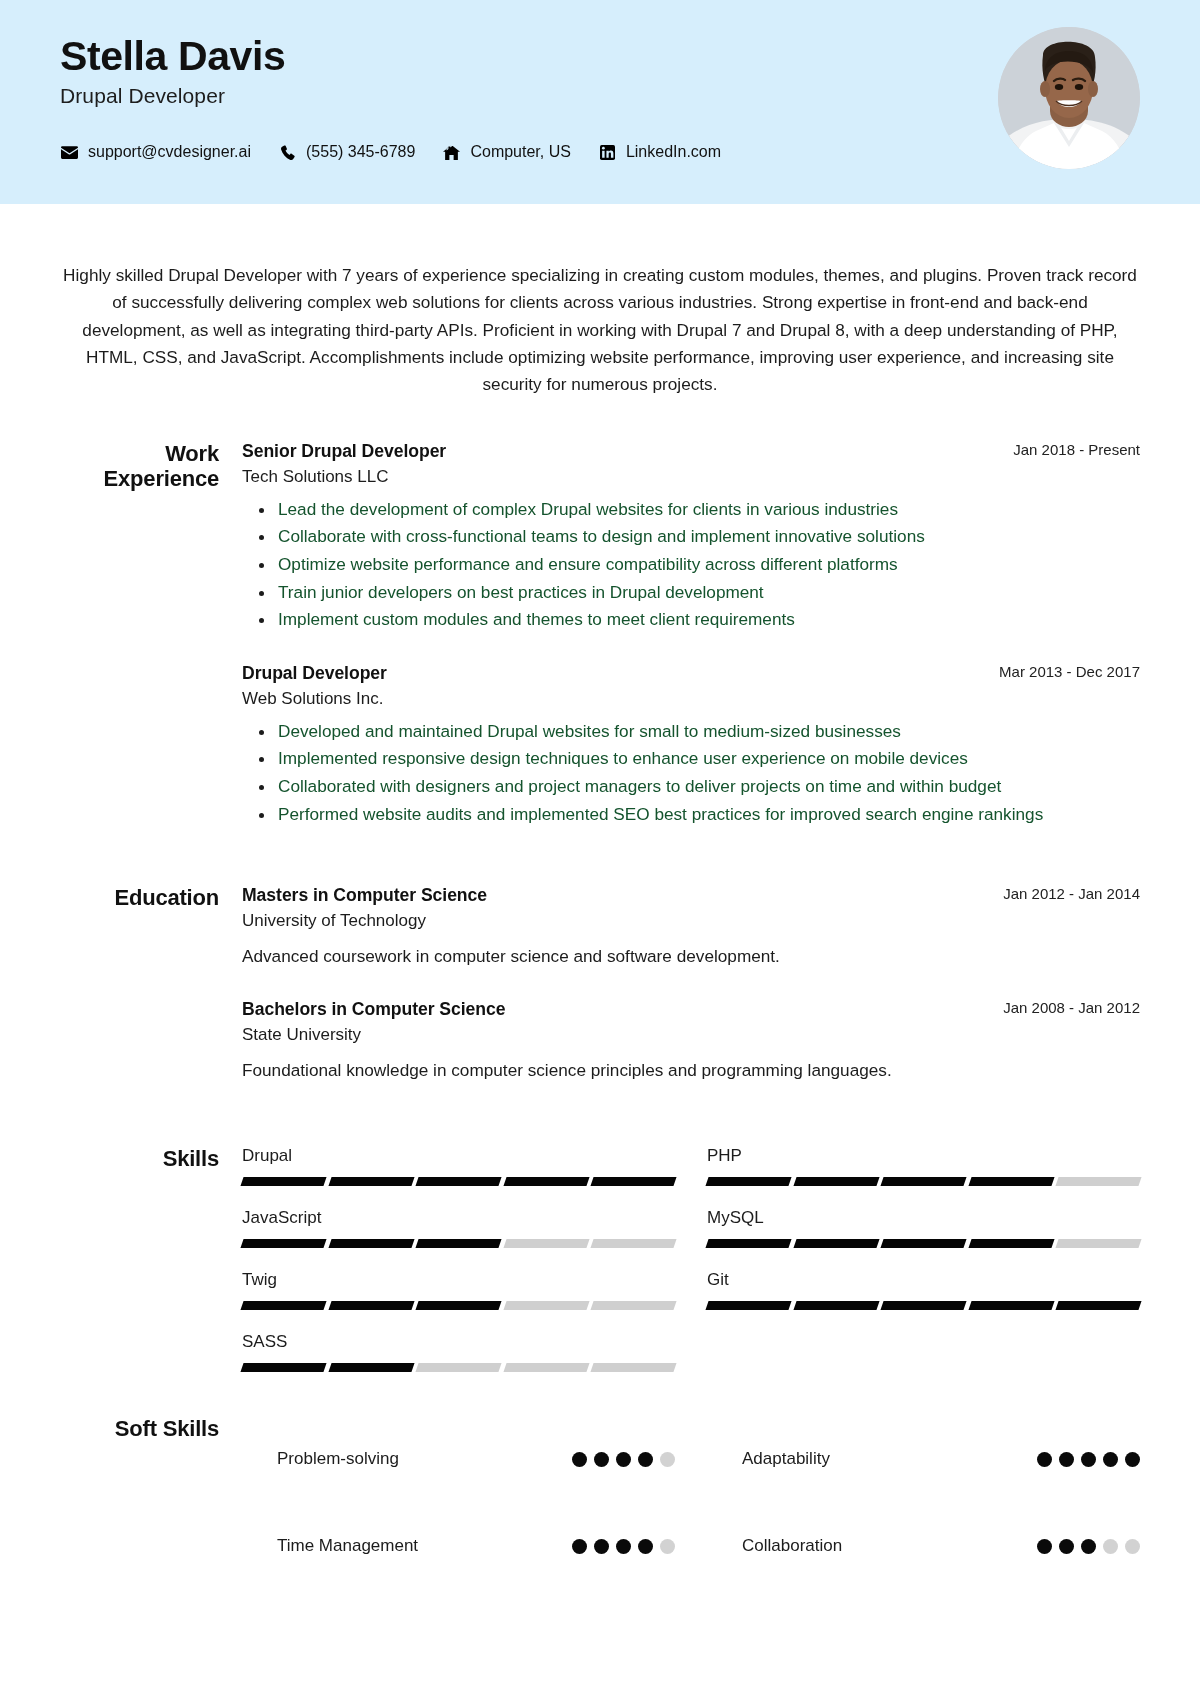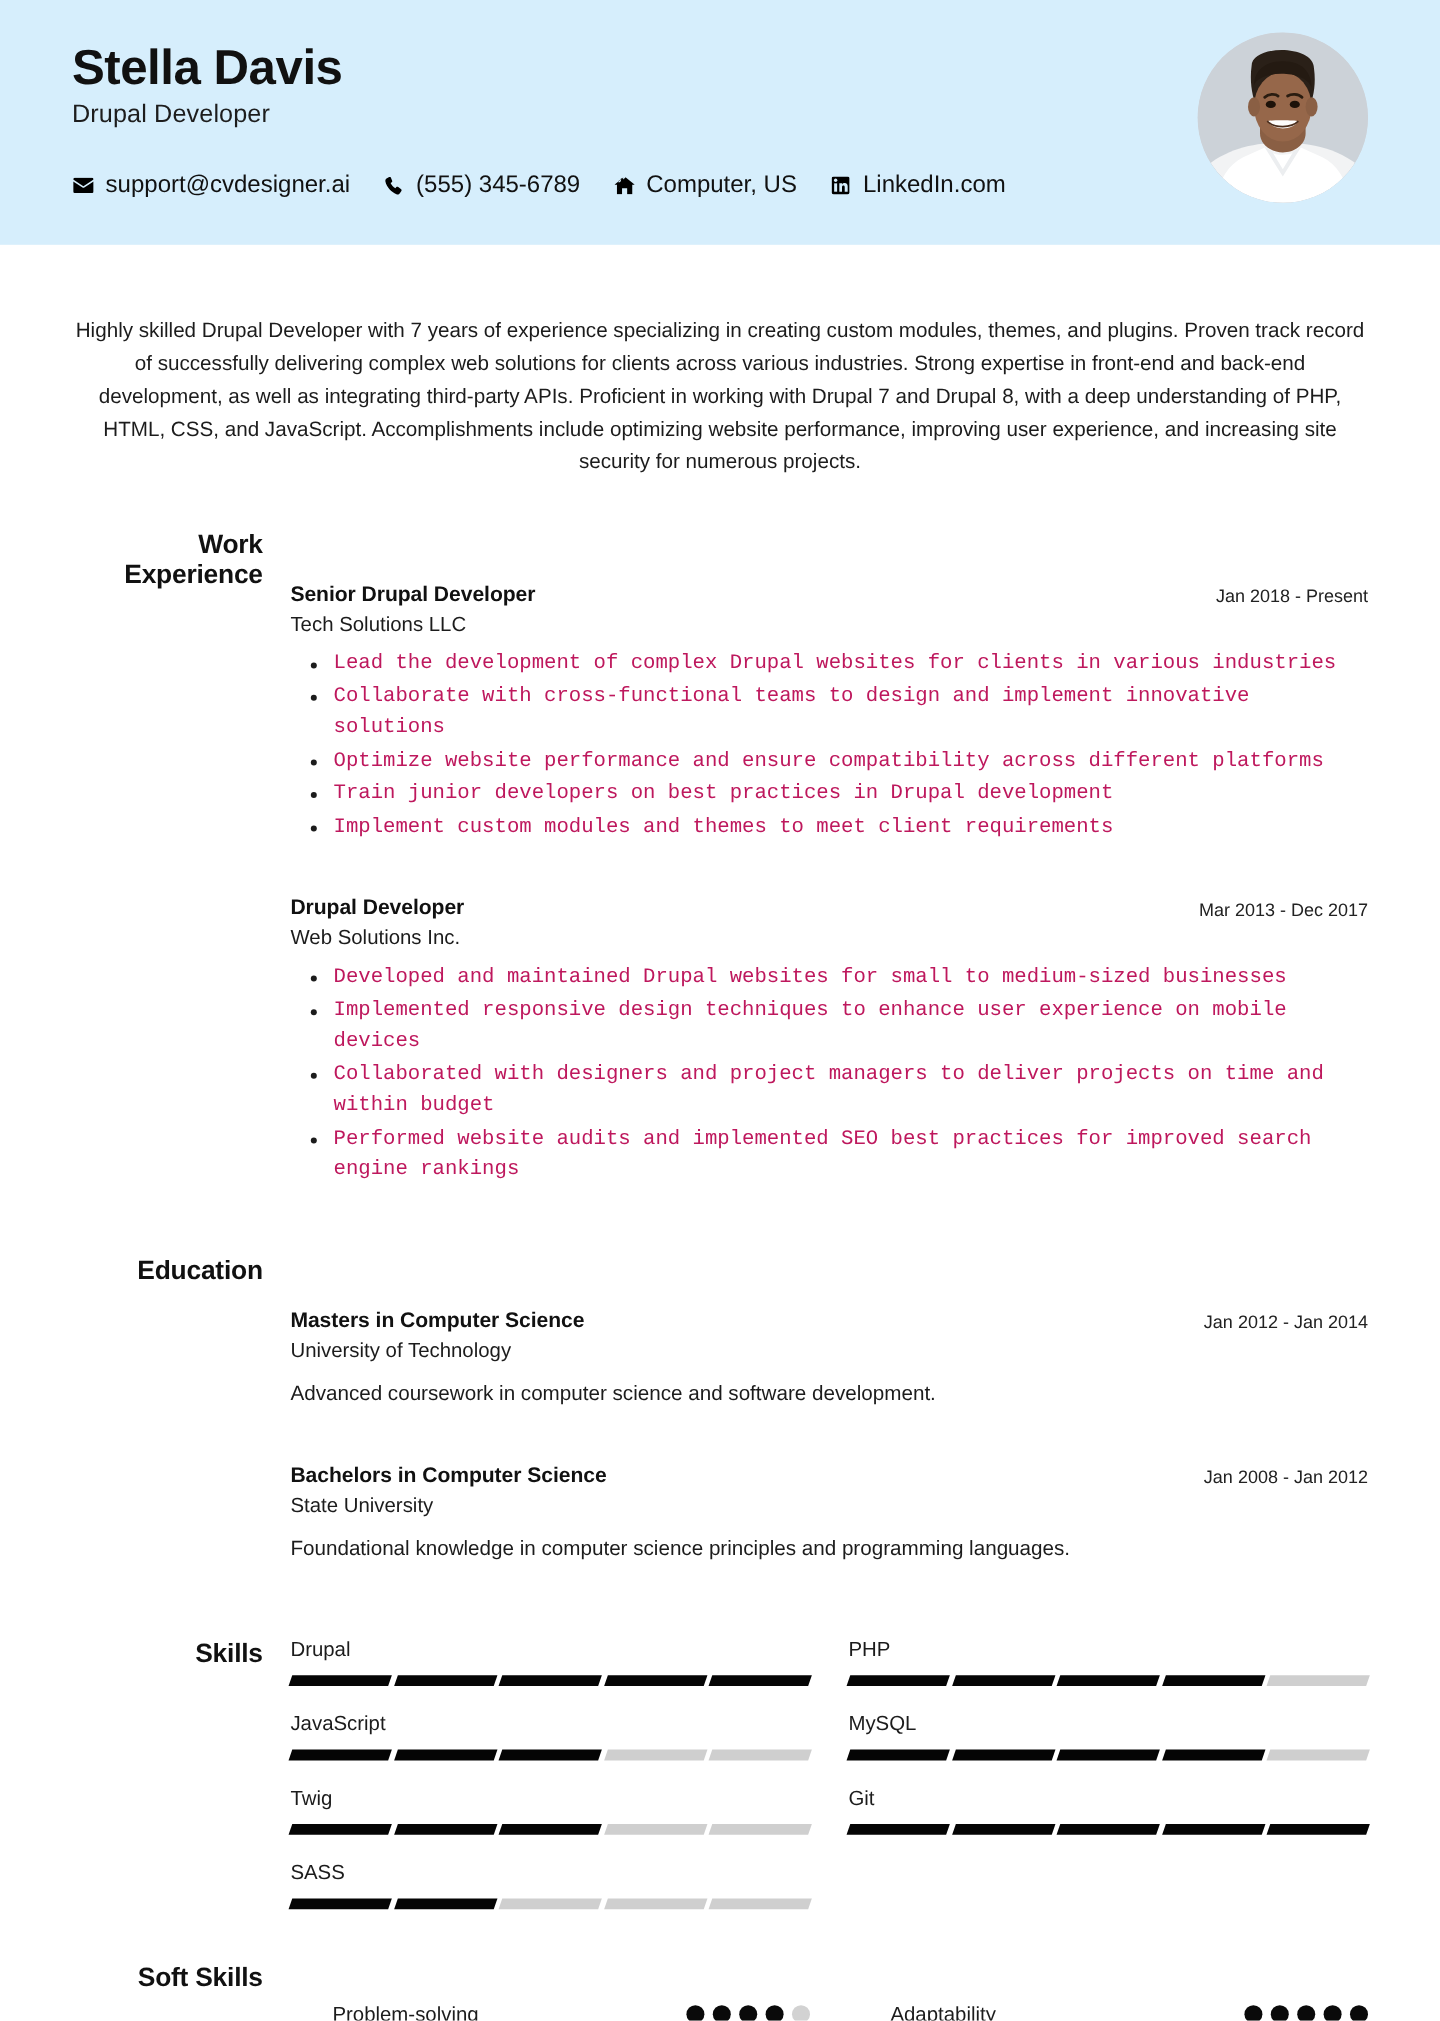--- a/index.html
+++ b/index.html
@@ -36,23 +36,23 @@
   }
   .contact-row {
     display: flex;
     align-items: center;
     margin-top: 35px;
     gap: 27px;
     flex-wrap: nowrap;
   }
   .contact-item {
     display: flex;
-    align-items: center;
+    align-items: flex-end;
     gap: 9px;
-    font-size: 20px;
+    font-size: 16px;
     color: #111;
     white-space: nowrap;
   }
   .contact-item .ico {
     display: inline-flex;
     align-items: center;
     justify-content: center;
     width: 19px;
     height: 17px;
     color: #000;
@@ -100,24 +100,23 @@
     color: #1c1c1c;
     text-align: center;
   }
 
   
   #work-section { margin-top: 42px; }
   .entry { margin-bottom: 0; }
   .entry + .entry { margin-top: 30px; }
   .entry-head {
     display: flex;
-    align-items: flex-end;
+    align-items: flex-start;
     justify-content: space-between;
     gap: 14px;
-    margin-top: 44px;
   }
   .entry-title {
     font-size: 17.6px;
     font-weight: 700;
     color: #111;
     letter-spacing: -0.05px;
   }
   .entry-date {
     font-size: 15px;
     color: #222;
@@ -131,24 +130,23 @@
   }
   .bullets {
     margin: 10px 0 0 0;
     padding-left: 36px;
     list-style: none;
   }
   .bullets li {
     position: relative;
     font-size: 17.2px;
     line-height: 1.49;
-    color: #be185d;
+    color: #14532d;
     margin-bottom: 2px;
     padding-left: 0;
-    font-family: Liberation Mono, monospace;
   }
   .bullets li::before {
     content: "";
     position: absolute;
     left: -19px;
     top: 11px;
     width: 5px;
     height: 5px;
     border-radius: 50%;
     background: #1c1c1c;

